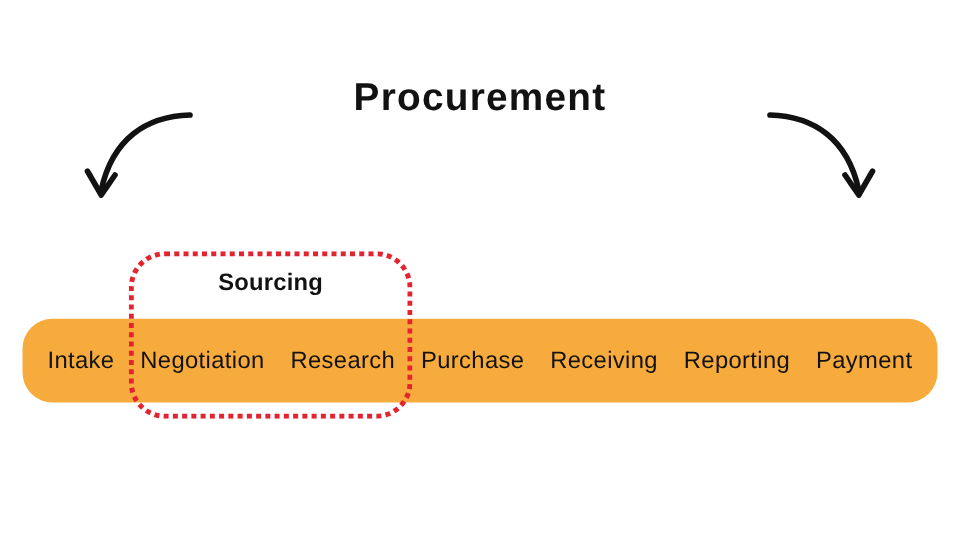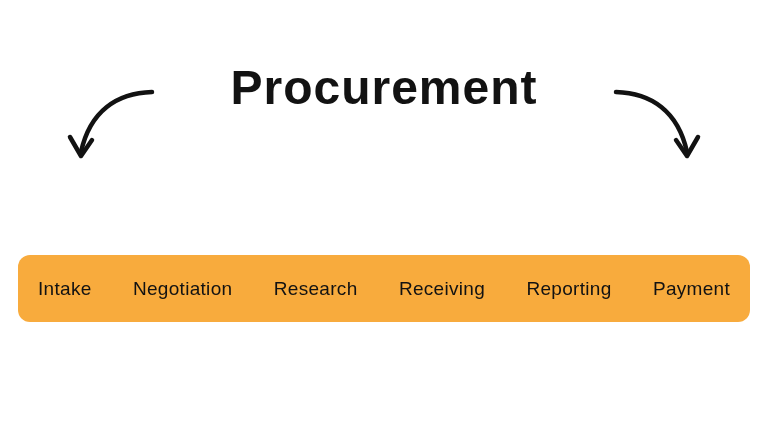--- a/index.html
+++ b/index.html
@@ -17,41 +17,41 @@
     background: var(--color-background);
     overflow: hidden;
     font-family: "Liberation Sans", sans-serif;
     color: var(--color-ink);
   }
   .title {
     position: absolute;
     left: 0; right: 0;
     top: 60px;
     text-align: center;
-    font-size: 48px;
+    font-size: 31px;
     font-weight: 700;
     letter-spacing: 1px;
     color: var(--color-ink);
   }
   .arrow-svg { position: absolute; width: 105px; height: 88px; }
   .arrow-left  { left: 55px;  top: 76px; }
   .arrow-right { left: 608px; top: 76px; }
   .arrow-svg path {
     fill: none;
     stroke: var(--color-ink);
     stroke-width: 4.5;
     stroke-linecap: round;
     stroke-linejoin: round;
   }
   .process-bar {
     position: absolute;
     left: 18px; top: 255px;
     width: 732px; height: 67px;
     background: var(--color-bar);
-    border-radius: 12px;
+    border-radius: 24px;
     display: flex;
     align-items: center;
     justify-content: space-between;
     padding: 0 20px;
     z-index: 1;
   }
   .step-label {
     font-size: 19px;
     font-weight: 400;
     letter-spacing: 0.3px;
@@ -94,20 +94,27 @@
 
   <svg class="arrow-svg arrow-right" viewBox="0 0 105 88">
     <path d="M8,16 C43,17 70,35 79,76"></path>
     <path d="M90,61 L79,80 L68,64"></path>
   </svg>
 
   <div class="process-bar">
     <span class="step-label">Intake</span>
     <span class="step-label">Negotiation</span>
     <span class="step-label">Research</span>
+    <span class="step-label">Purchase</span>
     <span class="step-label">Receiving</span>
     <span class="step-label">Reporting</span>
     <span class="step-label">Payment</span>
   </div>
 
+  <div class="group-box group-sourcing">
+    <svg viewBox="0 0 227 134">
+      <rect x="2" y="2" width="223" height="130" rx="27"></rect>
+    </svg>
+    <div class="group-label group-label-top">Sourcing</div>
+  </div>
 
 
 </div>
 
 </body></html>

